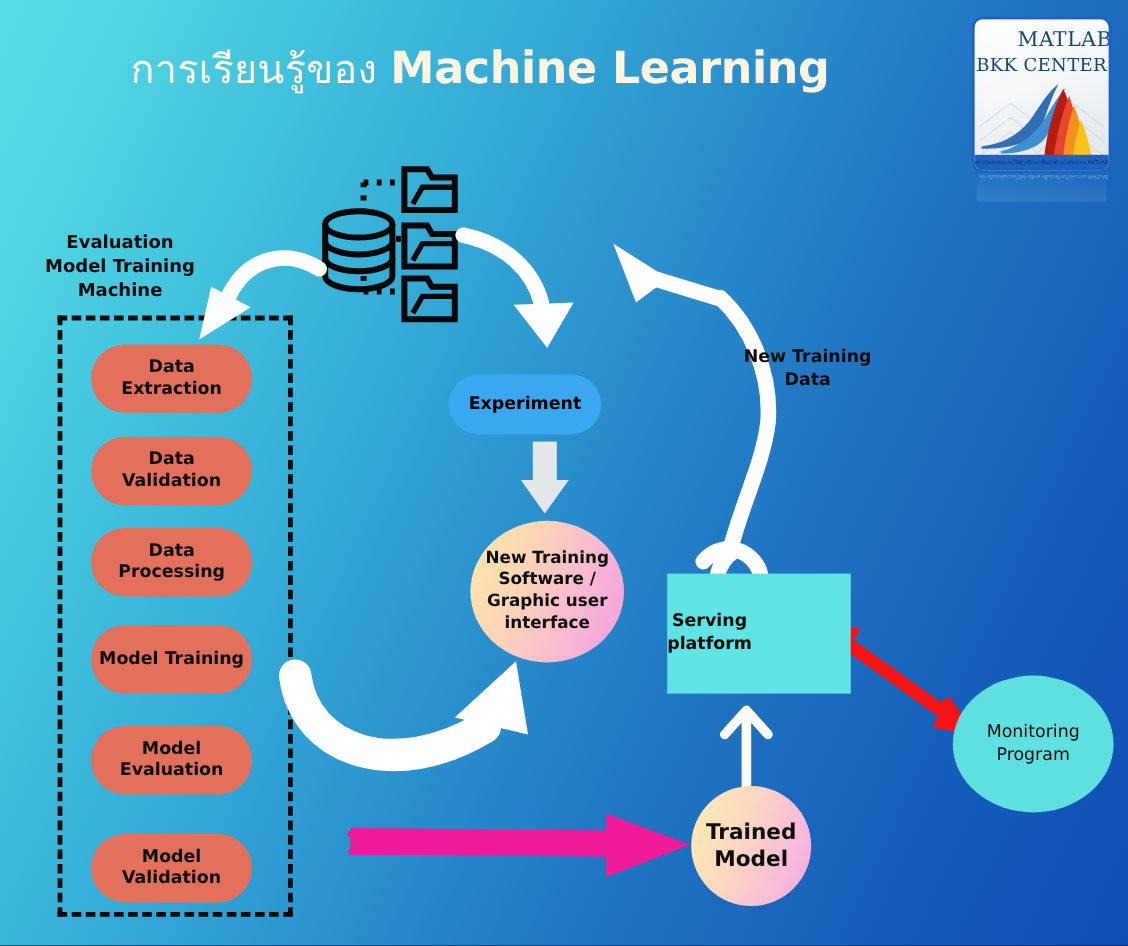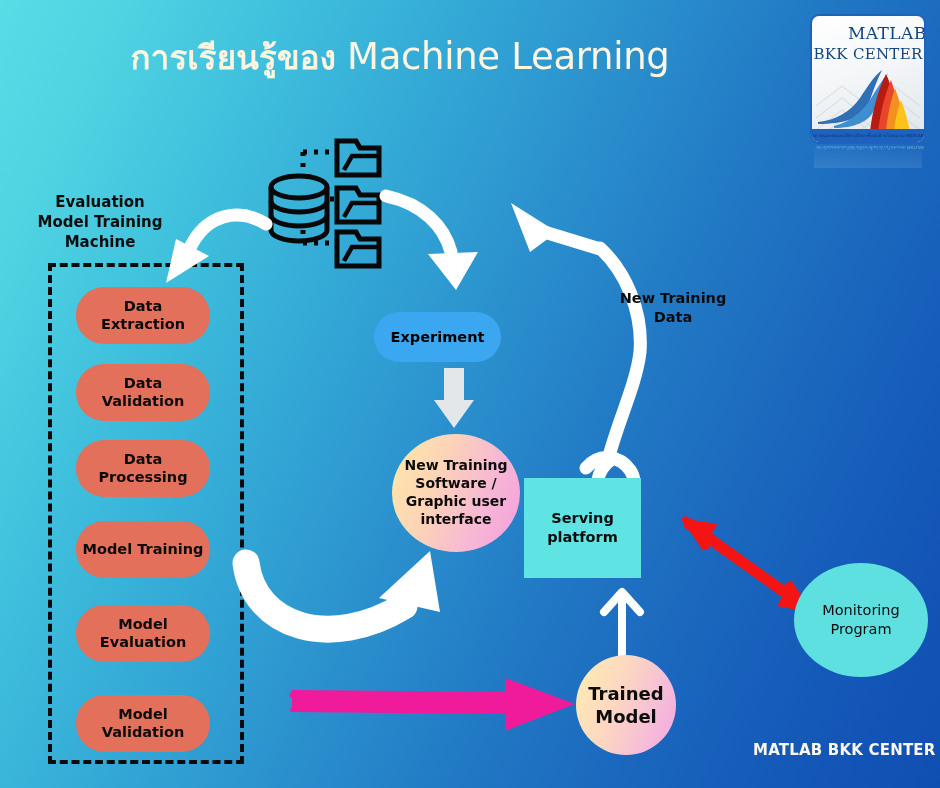--- a/index.html
+++ b/index.html
@@ -33,25 +33,25 @@
     width: 800px;
     text-align: center;
     color: #fdf5e0;
     font-size: 34px;
     line-height: 1.15;
     letter-spacing: .2px;
     white-space: nowrap;
   }
   .title .thai {
     font-family: "DejaVu Sans", "Liberation Sans", sans-serif;
-    font-weight: 700;
+    font-weight: 400;
     font-size: 33px;
   }
   .title .eng {
-    font-weight: normal;
+    font-weight: bold;
     font-size: 37px;
     letter-spacing: -.3px;
   }
 
   
   .logo-wrap {
     position: absolute;
     left: 810px;
     top: 14px;
     width: 120px;
@@ -209,28 +209,28 @@
     text-align: center;
     font-size: 18px;
     font-weight: bold;
     color: #0c0c0c;
     line-height: 1.28;
   }
 
   
   .serving {
     position: absolute;
-    left: 524px;
+    left: 556px;
     top: 478px;
-    width: 117px;
+    width: 153px;
     height: 100px;
     background: #5fe3e3;
     display: flex;
     align-items: center;
-    justify-content: center;
+    justify-content: flex-start;
     text-align: center;
     font-size: 14.5px;
     font-weight: bold;
     color: #0c0c0c;
     line-height: 1.28;
   }
   .monitoring {
     position: absolute;
     left: 794px;
     top: 563px;
@@ -443,14 +443,13 @@
   <div class="trained">
     <span style="white-space:pre-line">Trained
 Model</span>
   </div>
 
   <div class="newtraining-label">
     <div>New Training</div>
     <div>Data</div>
   </div>
 
-  <div class="footer">MATLAB BKK CENTER</div>
 </div>
 
 </body></html>

